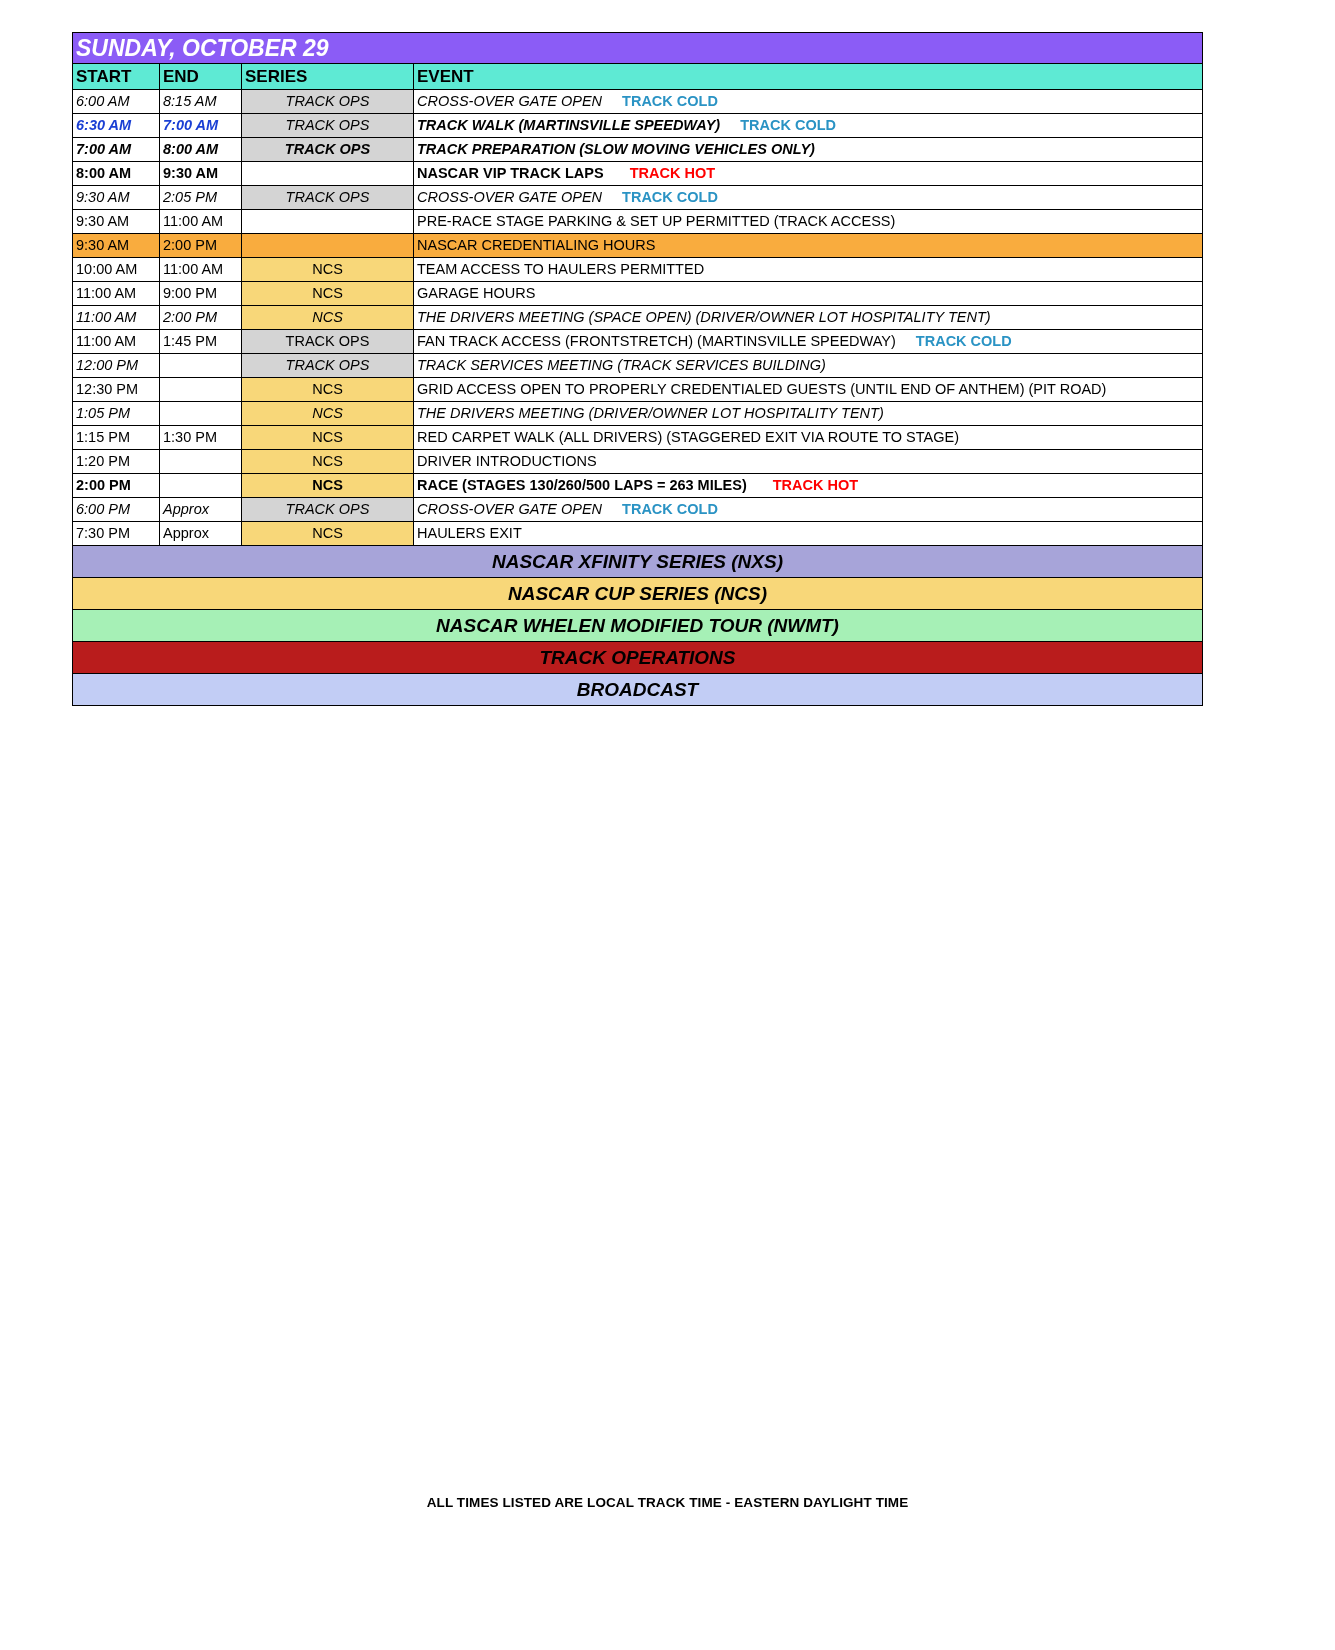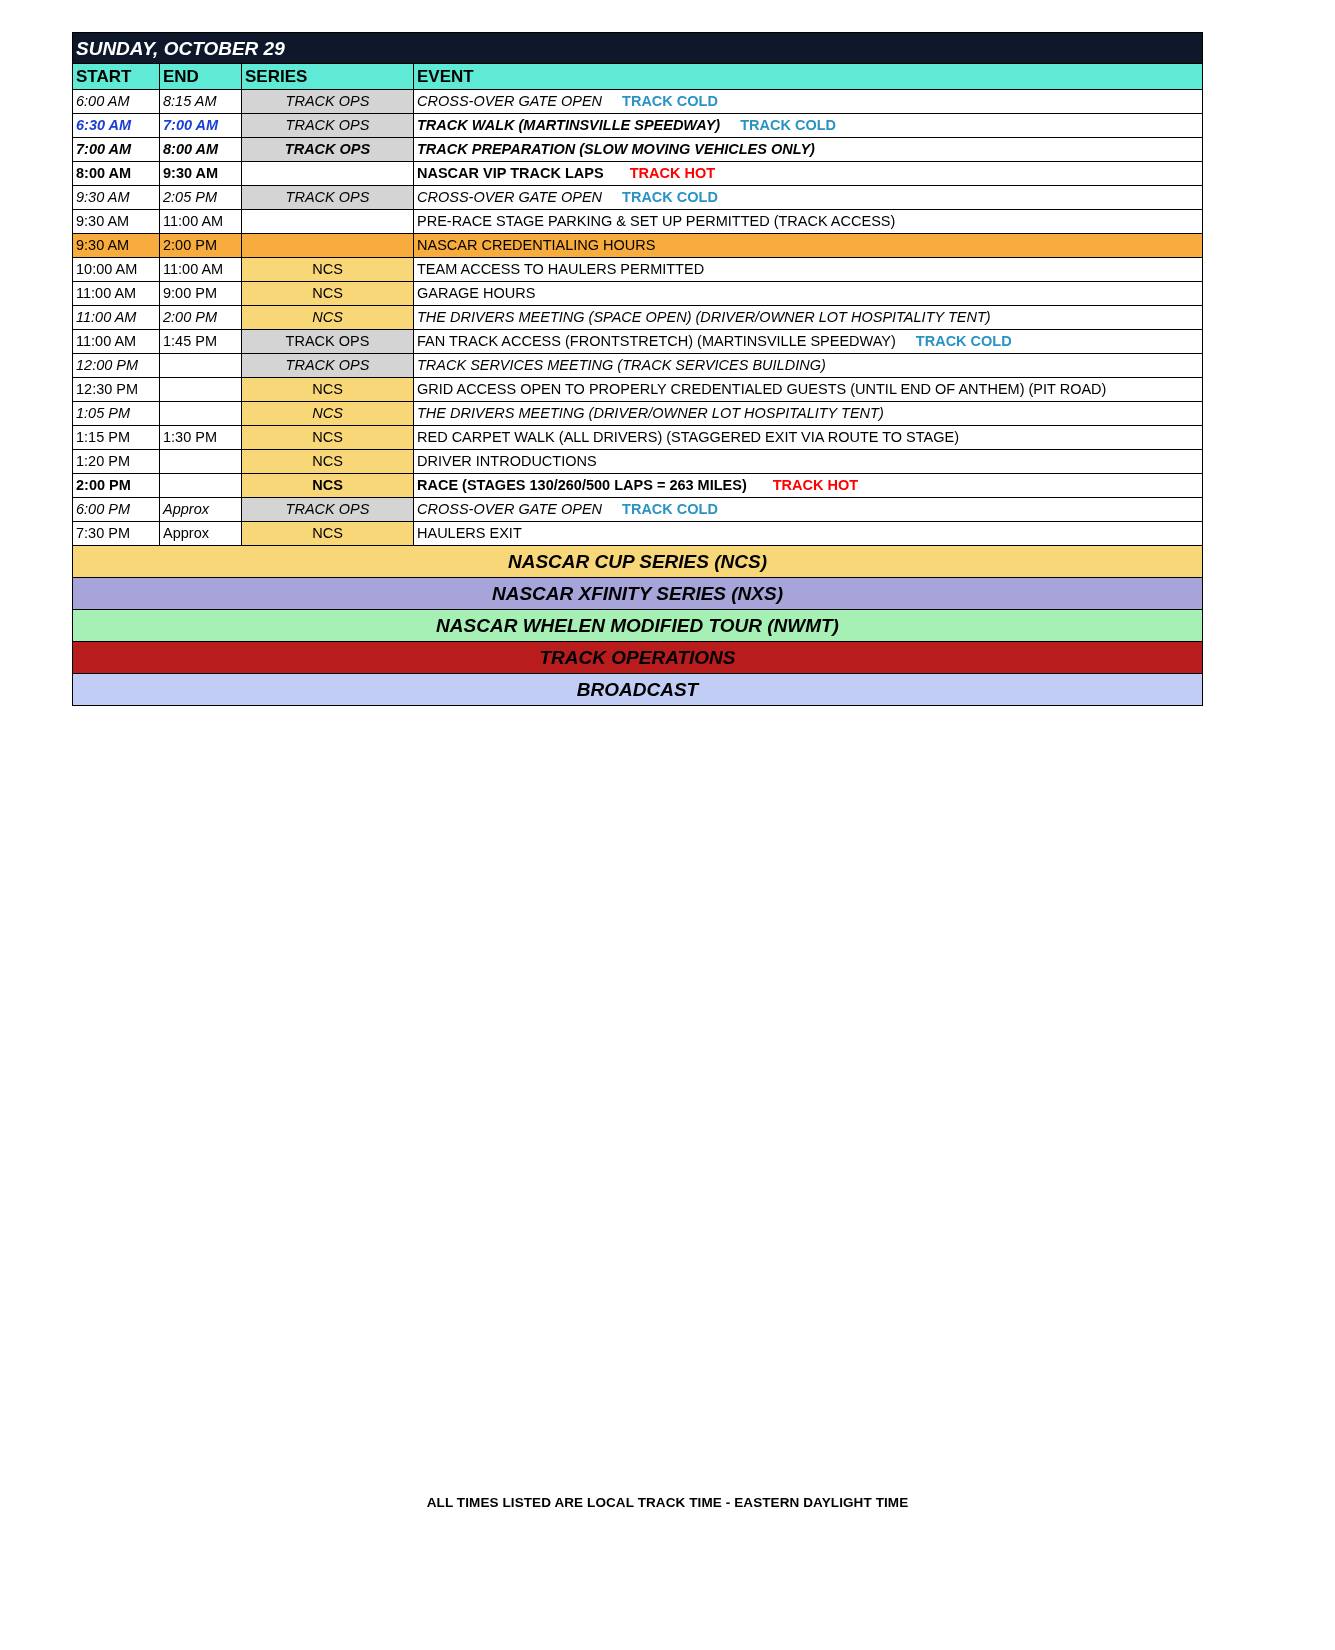--- a/index.html
+++ b/index.html
@@ -34,25 +34,25 @@
     overflow: visible;
     white-space: nowrap;
   }
   col.c-start { width: 87px; }
   col.c-end   { width: 82px; }
   col.c-series{ width: 172px; }
   col.c-event { width: 789px; }
 
   
   tr.day-banner td {
-    background: #0f172a;
+    background: #8b5cf6;
     color: #ffffff;
     font-weight: bold;
     font-style: italic;
-    font-size: 19px;
+    font-size: 23px;
     height: 30px;
     border: 1px solid #000000;
   }
   
   tr.col-head td {
     background: #5eead4;
     font-weight: bold;
     font-size: 17px;
     height: 25px;
   }
@@ -224,24 +224,24 @@
           <td class="ctr ital bg-ops">TRACK OPS</td>
           <td class="ital"><span>CROSS-OVER GATE OPEN</span><span class="tag-cold">TRACK COLD</span></td>
         </tr>
         <tr>
           <td class="">7:30 PM</td>
           <td class="">Approx</td>
           <td class="ctr bg-ncs">NCS</td>
           <td class=""><span>HAULERS EXIT</span></td>
         </tr>
         <tr class="legend">
+          <td colspan="4" class="lg-nxs">NASCAR XFINITY SERIES (NXS)</td>
+        </tr>
+        <tr class="legend">
           <td colspan="4" class="lg-ncs">NASCAR CUP SERIES (NCS)</td>
-        </tr>
-        <tr class="legend">
-          <td colspan="4" class="lg-nxs">NASCAR XFINITY SERIES (NXS)</td>
         </tr>
         <tr class="legend">
           <td colspan="4" class="lg-nwmt">NASCAR WHELEN MODIFIED TOUR (NWMT)</td>
         </tr>
         <tr class="legend">
           <td colspan="4" class="lg-ops">TRACK OPERATIONS</td>
         </tr>
         <tr class="legend">
           <td colspan="4" class="lg-bcst">BROADCAST</td>
         </tr>

